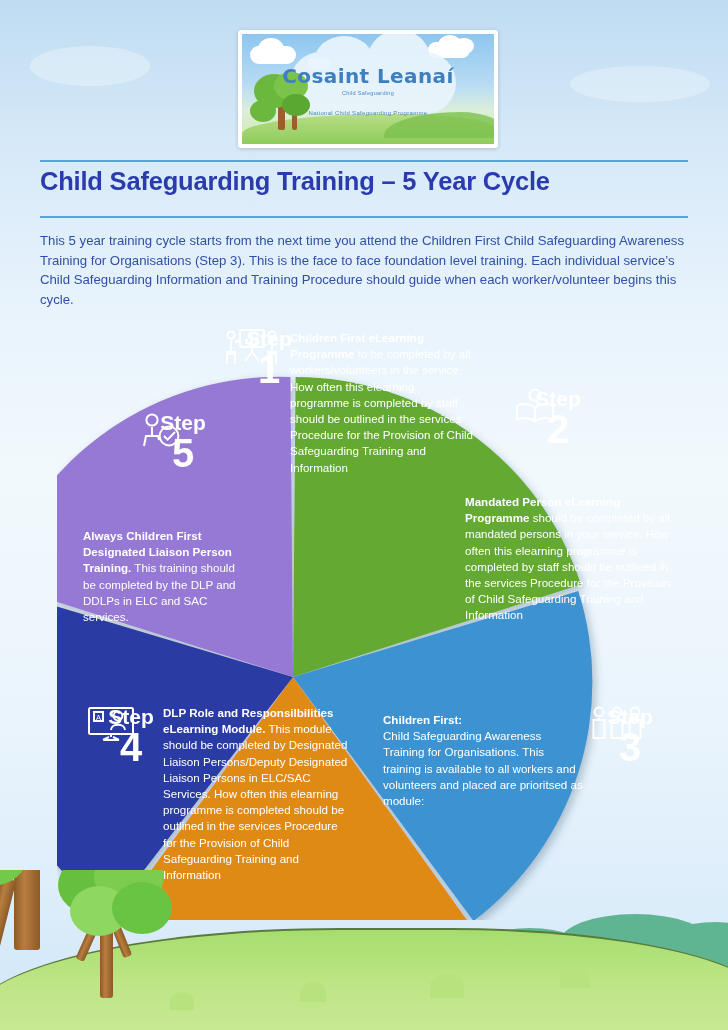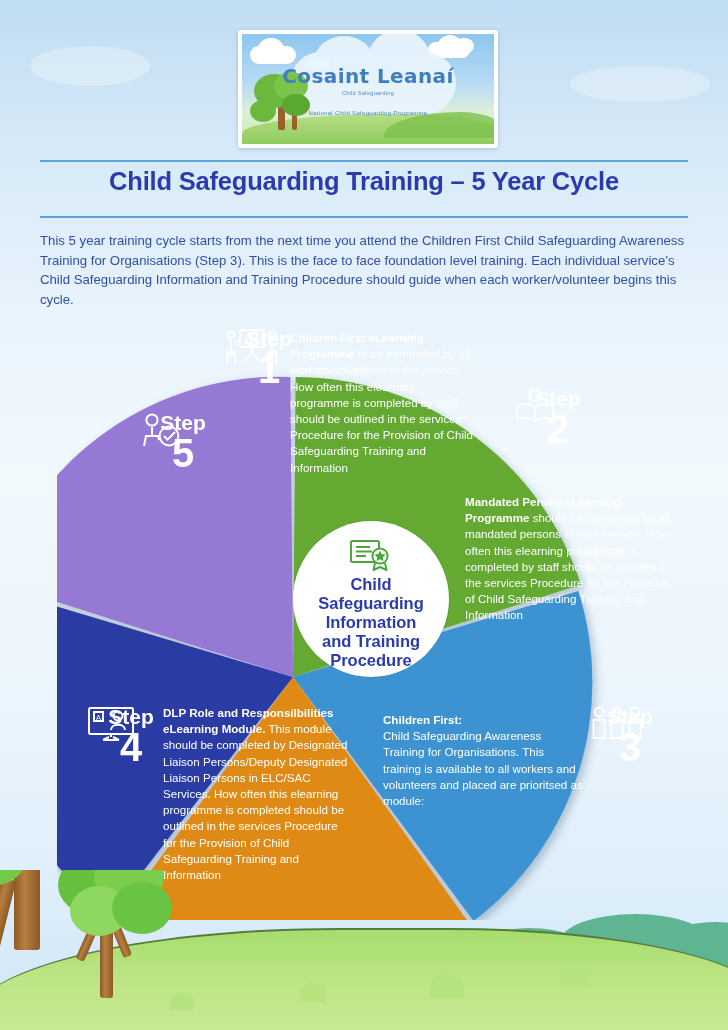--- a/index.html
+++ b/index.html
@@ -33,21 +33,21 @@
   .logo-text{position:absolute;left:0;right:0;top:30px;text-align:center;z-index:5;}
   .logo-title{font-size:20px;font-weight:bold;color:#3e7fbf;letter-spacing:.4px;font-family:"DejaVu Sans",sans-serif;}
   .logo-sub{font-size:5.5px;color:#4a87c4;margin-top:2px;letter-spacing:.3px;}
   .logo-prog{font-size:6px;color:#4a87c4;margin-top:14px;letter-spacing:.3px;}
 
   
   .rule{position:absolute;left:40px;width:648px;height:2px;background:#5ba3d9;}
   .rule.top{top:160px;}
   .rule.bottom{top:216px;}
   .main-title{
-    position:absolute;left:40px;top:167px;width:648px;text-align:center;
+    position:absolute;left:40px;top:167px;width:648px;text-align:left;
     font-size:25.5px;font-weight:bold;color:#2a3bae;letter-spacing:-.2px;
   }
   .intro{
     position:absolute;left:40px;top:231px;width:650px;
     font-size:13.2px;line-height:19.5px;color:#2f4fa8;
   }
 
   
   .wheel{position:absolute;left:57px;top:300px;width:614px;height:620px;}
   .wheel svg{position:absolute;left:0;top:0;}
@@ -229,40 +229,25 @@
         <g fill="none" stroke="#ffffff" stroke-width="2">
           <circle cx="15" cy="8" r="5.6"></circle>
           <path d="M15 15 L15 24 M7 34 L9 24 h12 l1 4"></path>
           <circle cx="32" cy="24" r="9.4"></circle>
           <path d="M27 24 l3.6 3.6 L38 20"></path>
         </g>
       </svg>
       <div class="step-word">Step</div>
       <div class="step-num">5</div>
     </div>
+    <div class="seg-body" style="left:26px;top:228px;width:160px;">
+      <b>Always Children First Designated Liaison Person Training.</b><span> This training should be completed by the DLP and DDLPs in ELC and SAC services.</span>
+    </div>
   </div>
 
-  <div class="hub">
-    <svg width="46" height="34" viewBox="0 0 46 34">
-      <g fill="none" stroke="#4CA838" stroke-width="2">
-        <rect x="3" y="2" width="28" height="21" rx="1.5"></rect>
-        <path d="M8 8 h14 M8 12.5 h16 M8 17 h10"></path>
-        <circle cx="32" cy="17" r="7.6" fill="#ffffff"></circle>
-        <path d="M27 24 l-1.5 7 l6.5 -3 l6.5 3 l-1.5 -7" stroke-linejoin="round"></path>
-      </g>
-      <path d="M32 11.4 l1.7 3.5 l3.9 .55 l-2.8 2.7 .66 3.85 L32 20.2 l-3.46 1.8 .66 -3.85 -2.8 -2.7 3.9 -.55z" fill="#4CA838"></path>
-    </svg>
-    <div class="hub-text">
-      <span>Child</span><br>
-      <span>Safeguarding</span><br>
-      <span>Information</span><br>
-      <span>and Training</span><br>
-      <span>Procedure</span>
-    </div>
-  </div>
 
   <div class="land">
     <div class="bush" style="left:120px;top:86px;width:70px;height:34px;"></div>
     <div class="bush" style="left:300px;top:78px;width:90px;height:40px;"></div>
     <div class="bush" style="left:470px;top:58px;width:120px;height:50px;"></div>
     <div class="bush" style="left:560px;top:44px;width:150px;height:56px;"></div>
     <div class="bush" style="left:660px;top:52px;width:110px;height:48px;"></div>
     <div class="hillmain"></div>
     <div class="grass" style="left:300px;top:112px;width:26px;height:20px;"></div>
     <div class="grass" style="left:430px;top:104px;width:34px;height:24px;"></div>

